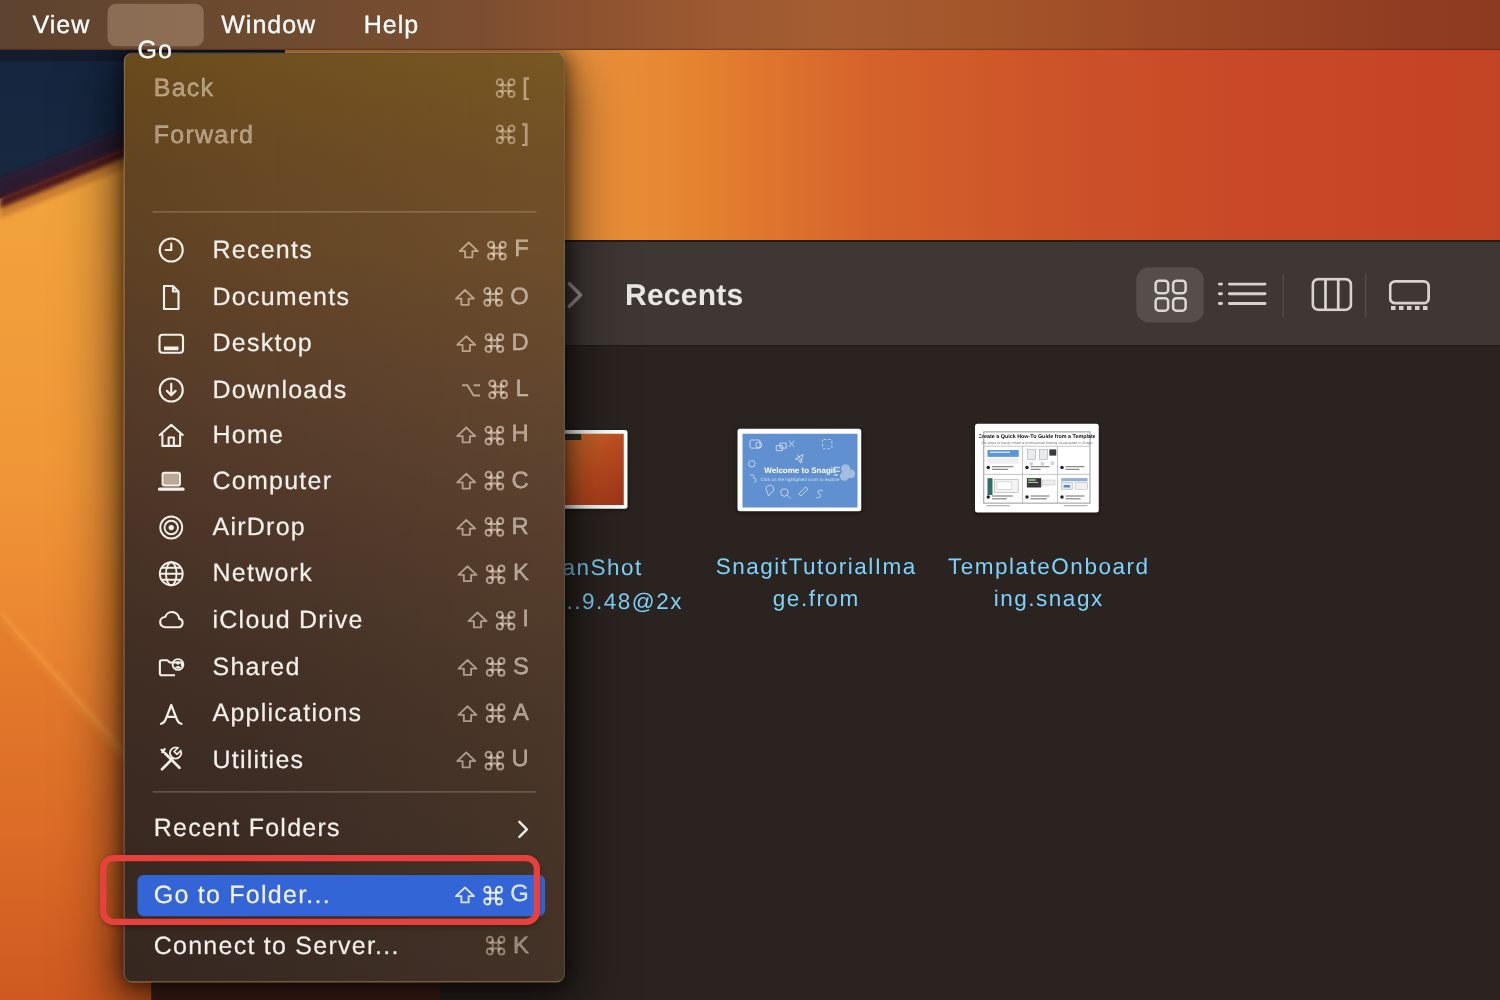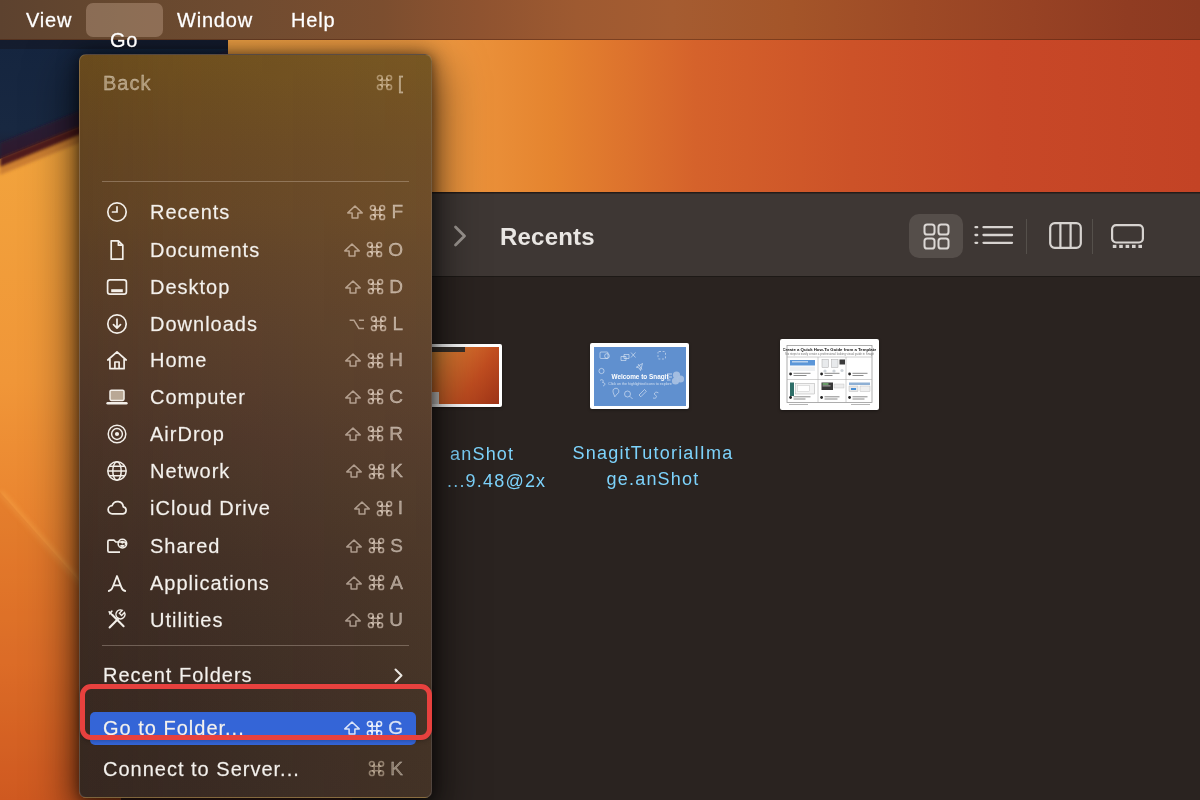--- a/index.html
+++ b/index.html
@@ -15,25 +15,25 @@
 #toolbar{left:0;top:0;width:848px;height:85px;background:#3e3734;border-bottom:1px solid #1d1916;box-shadow:inset 0 1.5px 0 rgba(15,8,4,0.55);box-sizing:border-box;}
 #fchev{left:101px;top:33px;}
 #ftitle{left:148px;top:31px;font-size:24px;line-height:28px;letter-spacing:0.2px;font-weight:bold;color:#e9e6e3;}
 .vbtn{top:22px;height:44px;}
 #gridbtn{left:557px;width:54px;background:#554e4a;border-radius:10px;}
 .vsep{top:27px;width:1px;height:35px;background:#55504b;}
 
 .thumbfr{background:#fff;border-radius:2px;box-shadow:0 1px 3px rgba(0,0,0,.4);}
 .flabel{font-size:18px;letter-spacing:1.2px;line-height:26.3px;color:#7dd3fc;text-align:center;white-space:pre-line;margin-left:14px;}
 
-#menu{z-index:6;left:79px;top:41.5px;width:351px;height:742.5px;border-radius:7px;
+#menu{z-index:6;left:99px;top:41.5px;width:351px;height:742.5px;border-radius:7px;
 background:linear-gradient(90deg,rgba(30,15,5,0.10) 0%,rgba(30,15,5,0.02) 30%,rgba(255,200,100,0.05) 100%),
 linear-gradient(180deg,#71511f 0%,#6d4d21 6%,#694924 13%,#664727 21%,#604329 28%,#5a3f2b 37%,#543b2b 45%,#4e372a 52%,#483428 60%,#433026 68%,#3f2e25 76%,#3c2c24 85%,#3a2b23 94%,#392a23 100%);
 box-shadow:0 18px 45px 8px rgba(0,0,0,.5),0 0 20px 2px rgba(0,0,0,.38),0 2px 10px rgba(0,0,0,.3);
-border:1px solid rgba(255,255,255,.14);margin-top:12px;}
+border:1px solid rgba(255,255,255,.14);}
 .mrow{position:absolute;left:0;width:351px;height:30px;line-height:30px;font-size:20px;letter-spacing:1px;color:#f4f1ed;-webkit-text-stroke:0.3px rgba(244,241,237,0.6);}
 .mlabel{position:absolute;left:23px;top:0;}
 .mlabel2{position:absolute;left:70px;top:0;}
 .dim{color:rgba(255,238,210,.47);}
 .micon{position:absolute;left:26px;top:4px;width:22px;height:22px;}
 .mshort{position:absolute;right:28px;top:0;height:30px;display:flex;align-items:center;gap:4px;
 color:rgba(255,239,224,.52);font-size:19px;letter-spacing:0;}
 .mshort svg{display:block;}
 .msep{position:absolute;left:22px;width:307px;height:1px;background:rgba(235,220,205,.30);}
 #bluerow{position:absolute;left:10px;top:657.5px;width:326px;height:33px;background:#3465d7;border-radius:5px;}
@@ -226,38 +226,55 @@
         <g fill="#b5b5b5">
               <rect x="6" y="63" width="19" height="1"></rect>
               <rect x="68" y="63" width="19" height="1"></rect>
             </g>
       </svg>
     </div>
   </div>
   <div class="abs flabel" style="left:84px;top:249px;text-align:left;">anShot</div>
   <div class="abs flabel" style="left:81px;top:275.5px;text-align:left;">...9.48@2x</div>
   <div class="abs flabel" style="left:187px;top:248px;width:200px;">SnagitTutorialIma
-ge.anShot</div>
+ge.from</div>
+  <div class="abs flabel" style="left:373px;top:248px;width:200px;">TemplateOnboard
+ing.snagx</div>
 </div>
 
 <div class="abs" id="menu">
       <div id="bluerow"></div>
       <div class="mrow" style="top:13.0px">
         <div class="mlabel dim">Back</div>
         <div class="mshort">
           <svg width="19" height="19" viewBox="0 0 18 18">
             <g fill="none" stroke="rgba(255,236,210,0.42)" stroke-width="1.5">
               <circle cx="4.55" cy="4.55" r="2.25"></circle>
               <circle cx="13.45" cy="4.55" r="2.25"></circle>
               <circle cx="4.55" cy="13.45" r="2.25"></circle>
               <circle cx="13.45" cy="13.45" r="2.25"></circle>
               <path d="M6.8 4.55 V13.45 M11.2 4.55 V13.45 M4.55 6.8 H13.45 M4.55 11.2 H13.45"></path>
             </g>
           </svg>
           <span style="color:rgba(255,236,210,0.42)">[</span>
+        </div>
+      </div>
+      <div class="mrow" style="top:50.0px">
+        <div class="mlabel dim">Forward</div>
+        <div class="mshort">
+          <svg width="19" height="19" viewBox="0 0 18 18">
+            <g fill="none" stroke="rgba(255,236,210,0.42)" stroke-width="1.5">
+              <circle cx="4.55" cy="4.55" r="2.25"></circle>
+              <circle cx="13.45" cy="4.55" r="2.25"></circle>
+              <circle cx="4.55" cy="13.45" r="2.25"></circle>
+              <circle cx="13.45" cy="13.45" r="2.25"></circle>
+              <path d="M6.8 4.55 V13.45 M11.2 4.55 V13.45 M4.55 6.8 H13.45 M4.55 11.2 H13.45"></path>
+            </g>
+          </svg>
+          <span style="color:rgba(255,236,210,0.42)">]</span>
         </div>
       </div>
       <div class="msep" style="top:126.0px"></div>
       <div class="mrow" style="top:142.5px">
         <svg class="micon" viewBox="0 0 22 22">
           <circle cx="11" cy="11" r="9.2" fill="none" stroke="#f3efe9" stroke-width="1.7"></circle>
           <path d="M11 5.8 V11 L6.5 11" fill="none" stroke="#f3efe9" stroke-width="1.7" stroke-linecap="round"></path>
         </svg>
         <div class="mlabel2">Recents</div>
         <div class="mshort">

